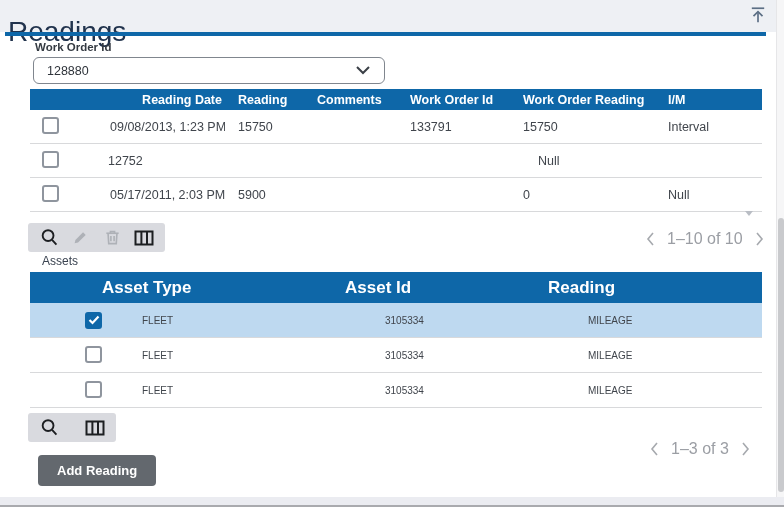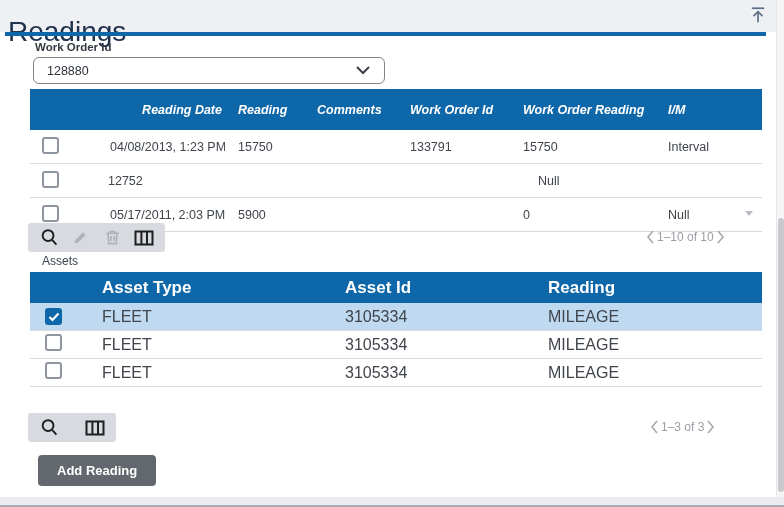--- a/index.html
+++ b/index.html
@@ -22,24 +22,24 @@
     display:flex; align-items:center; justify-content:space-between;
     padding:0 14px 0 13px; font-size:12.5px; color:#2f343b; cursor:pointer;
   }
 
   
   .tbl { position:absolute; left:30px; width:732px; }
   .readings-tbl { top:89px; }
   .assets-tbl { top:272px; }
   .row { display:flex; align-items:center; border-bottom:1px solid var(--row-border,#d8d9db); background:#fff; }
   .hdr { background:var(--header-blue,#0e67a8); color:#fff; font-weight:700; border-bottom:none; }
-  .readings-tbl .hdr { height:41px; font-size:12.5px;font-style:italic; }
+  .readings-tbl .hdr { height:21px; font-size:12.5px; }
   .readings-tbl .row:not(.hdr) { height:34px; font-size:12.5px; color:var(--text-dark,#40454c); }
   .assets-tbl .hdr { height:31px; font-size:17px; }
-  .assets-tbl .row:not(.hdr) { height:28px; font-size:16px; color:var(--text-dark,#40454c); }
+  .assets-tbl .row:not(.hdr) { height:35px; font-size:10px; color:var(--text-dark,#40454c);padding-left:40px; }
   .row.selected { background:var(--selected-row,#bed9f0); }
   .cell { overflow:hidden; white-space:nowrap; }
 
   .t1c0 { width:65px;  padding-left:12px; }
   .t1c1 { width:130px; padding-left:15px; }
   .hdr .t1c1 { text-align:right; padding-left:0; padding-right:3px; }
   .t1c2 { width:80px;  padding-left:13px; }
   .t1c3 { width:93px;  padding-left:12px; }
   .t1c4 { width:113px; padding-left:12px; }
   .t1c5 { width:145px; padding-left:12px; }
@@ -60,23 +60,23 @@
   
   .toolbar { position:absolute; height:29px; background:var(--toolbar-bg,#d9dadf); border-radius:3px;
              display:flex; align-items:center; justify-content:space-between; padding:0 10px; }
   .toolbar1 { left:28px; top:223px; width:137px; }
   .toolbar2 { left:28px; top:413px; width:88px; }
   .icon-btn { display:flex; align-items:center; justify-content:center; width:22px; height:22px; cursor:pointer; }
   .ic-dark { color:var(--icon-dark,#1c1e21); }
   .ic-dis  { color:var(--disabled-icon,#aeb1b7); cursor:default; }
 
   
-  .pag { position:absolute; display:flex; align-items:center; gap:2px; color:var(--muted,#9b9ea4); font-size:12px; }
+  .pag { position:absolute; display:flex; align-items:center; gap:12px; color:var(--muted,#9b9ea4); font-size:16px; }
   .pag1 { left:646px; top:230px; }
-  .pag2 { left:650px; top:420px; }
+  .pag2 { left:650px; top:440px; }
   .pag .chev { display:flex; align-items:center; cursor:pointer; color:#a6a9ae; }
 
   .assets-label { position:absolute; left:42px; top:254px; font-size:12px; color:#3a4350; }
 
   .add-btn { position:absolute; left:38px; top:455px; height:31px; padding:0 19px;
              background:var(--button-gray,#63686e); color:#fff; font-weight:700; font-size:13px;
              font-family:"Liberation Sans",sans-serif; border:none; border-radius:4px; cursor:pointer; }
 
   .mini-arrow { position:absolute; left:745px; top:211px; width:0; height:0;
                 border-left:4px solid transparent; border-right:4px solid transparent;
@@ -121,21 +121,21 @@
       <div class="cell t1c1">Reading Date</div>
       <div class="cell t1c2">Reading</div>
       <div class="cell t1c3">Comments</div>
       <div class="cell t1c4">Work Order Id</div>
       <div class="cell t1c5">Work Order Reading</div>
       <div class="cell t1c6">I/M</div>
     </div>
 
     <div class="row">
       <div class="cell t1c0"><span class="cb"></span></div>
-      <div class="cell t1c1">04/08/2013, 1:23 PM</div>
+      <div class="cell t1c1">09/08/2013, 1:23 PM</div>
       <div class="cell t1c2">15750</div>
       <div class="cell t1c3"></div>
       <div class="cell t1c4">133791</div>
       <div class="cell t1c5">15750</div>
       <div class="cell t1c6">Interval</div>
     </div>
 
     <div class="row">
       <div class="cell t1c0"><span class="cb"></span></div>
       <div class="cell t1c2">12752</div>

